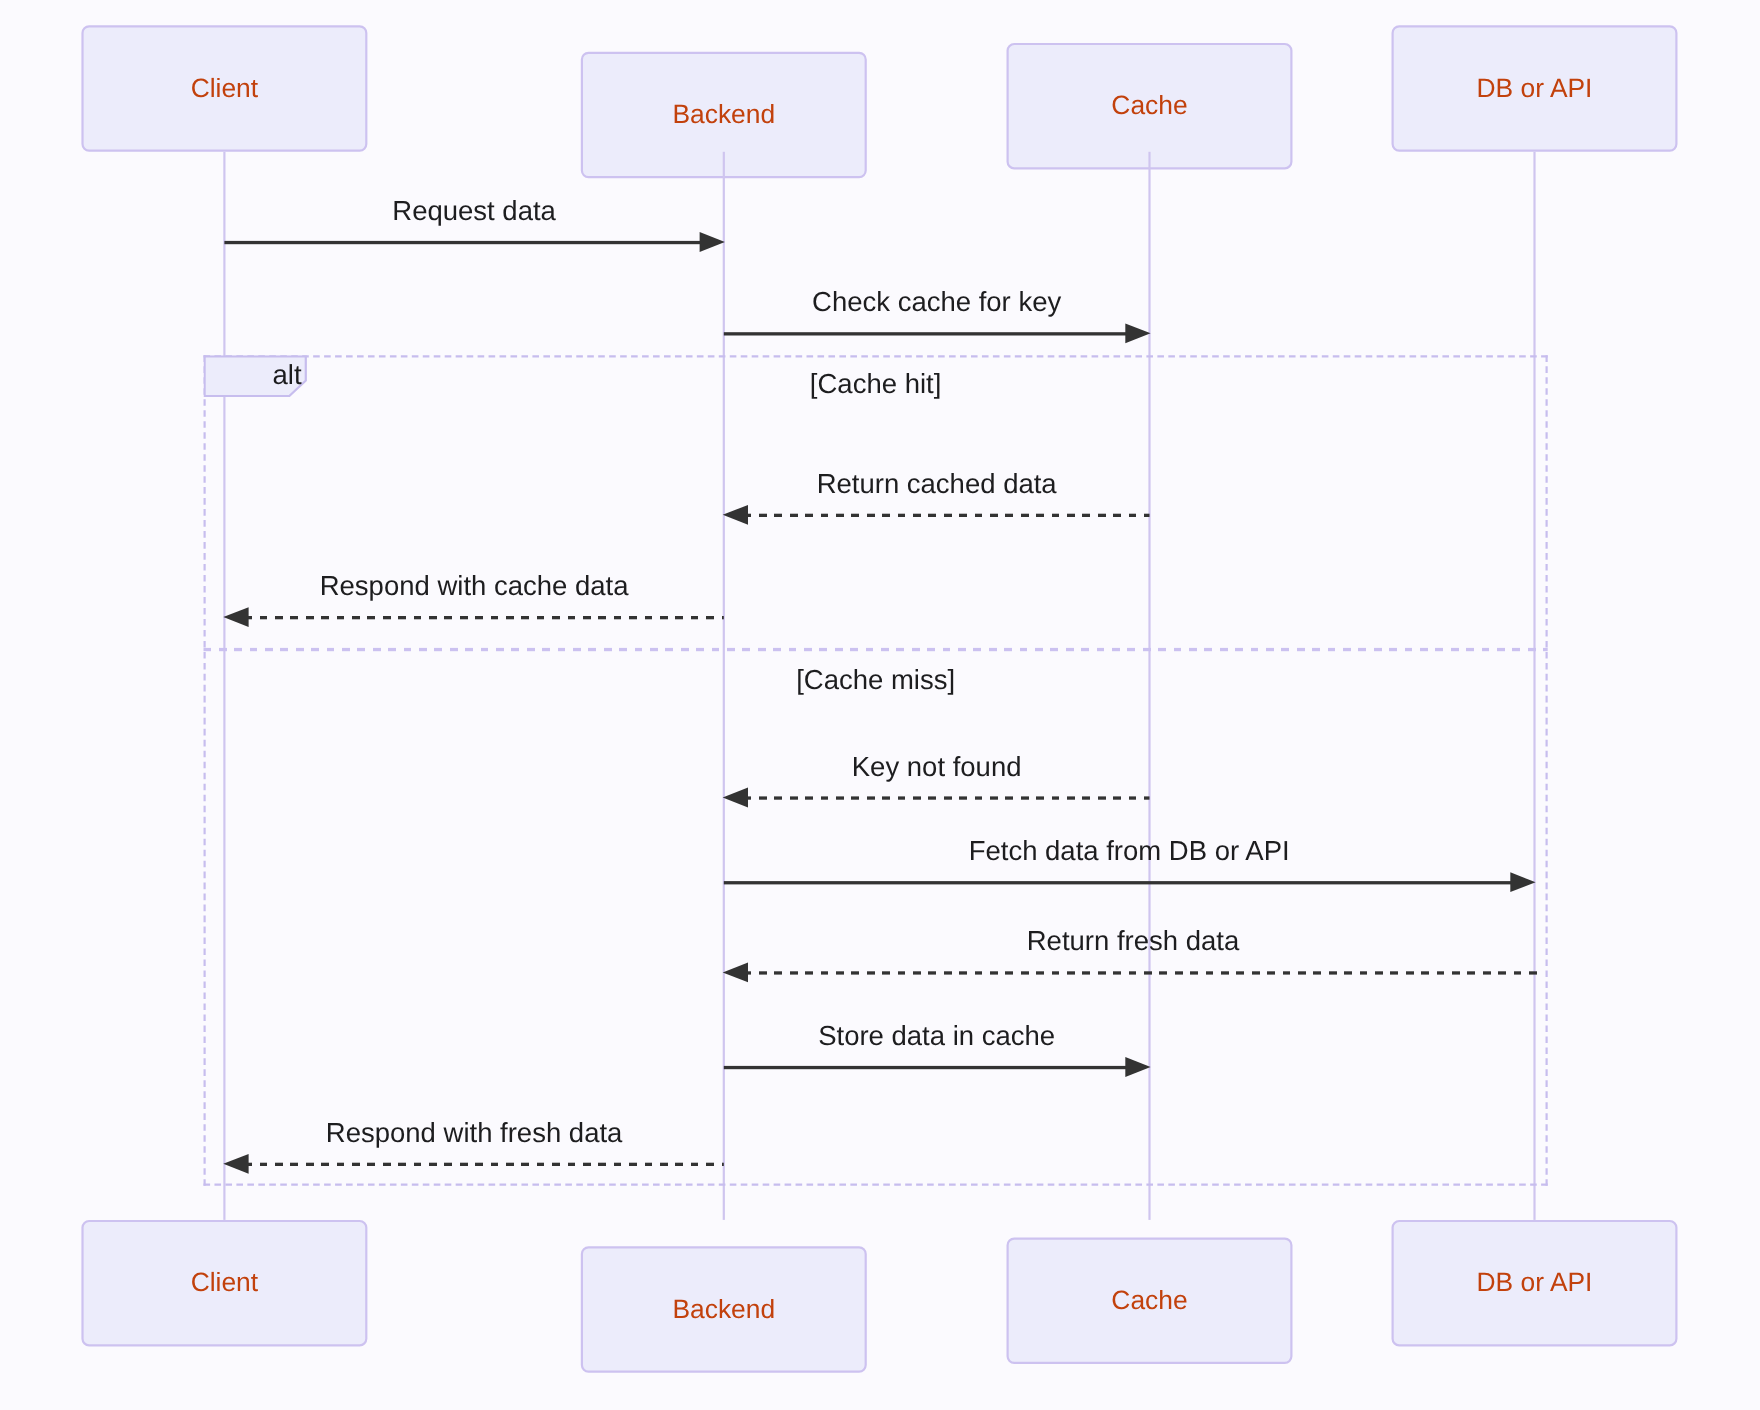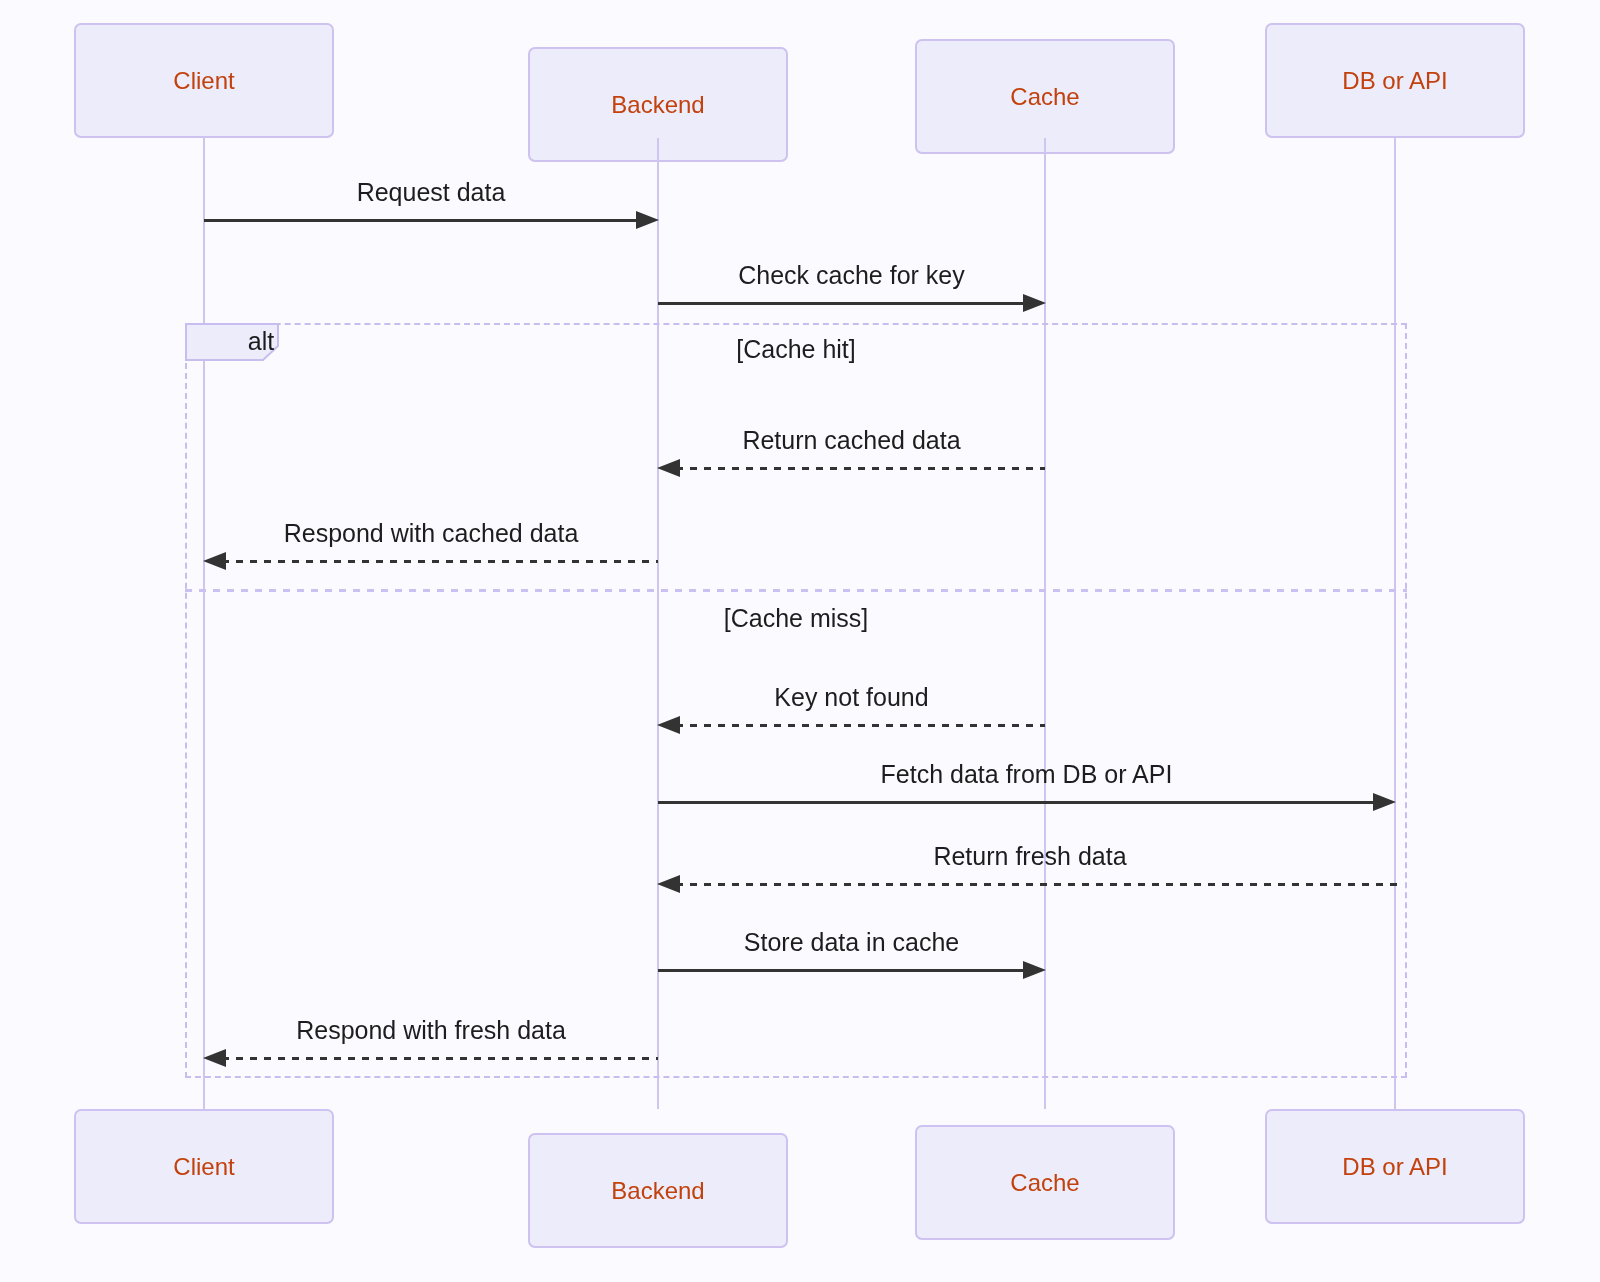--- a/index.html
+++ b/index.html
@@ -190,21 +190,21 @@
     <div class="head r"></div>
   </div>
 
   <div class="msg m3 dirL">
     <div class="lbl">Return cached data</div>
     <div class="line dashed"></div>
     <div class="head l"></div>
   </div>
 
   <div class="msg m4 dirL">
-    <div class="lbl">Respond with cached data</div>
+    <div class="lbl">Respond with cache data</div>
     <div class="line dashed"></div>
     <div class="head l"></div>
   </div>
 
   <div class="msg m6 dirR">
     <div class="lbl">Fetch data from DB or API</div>
     <div class="line solid"></div>
     <div class="head r"></div>
   </div>
 

